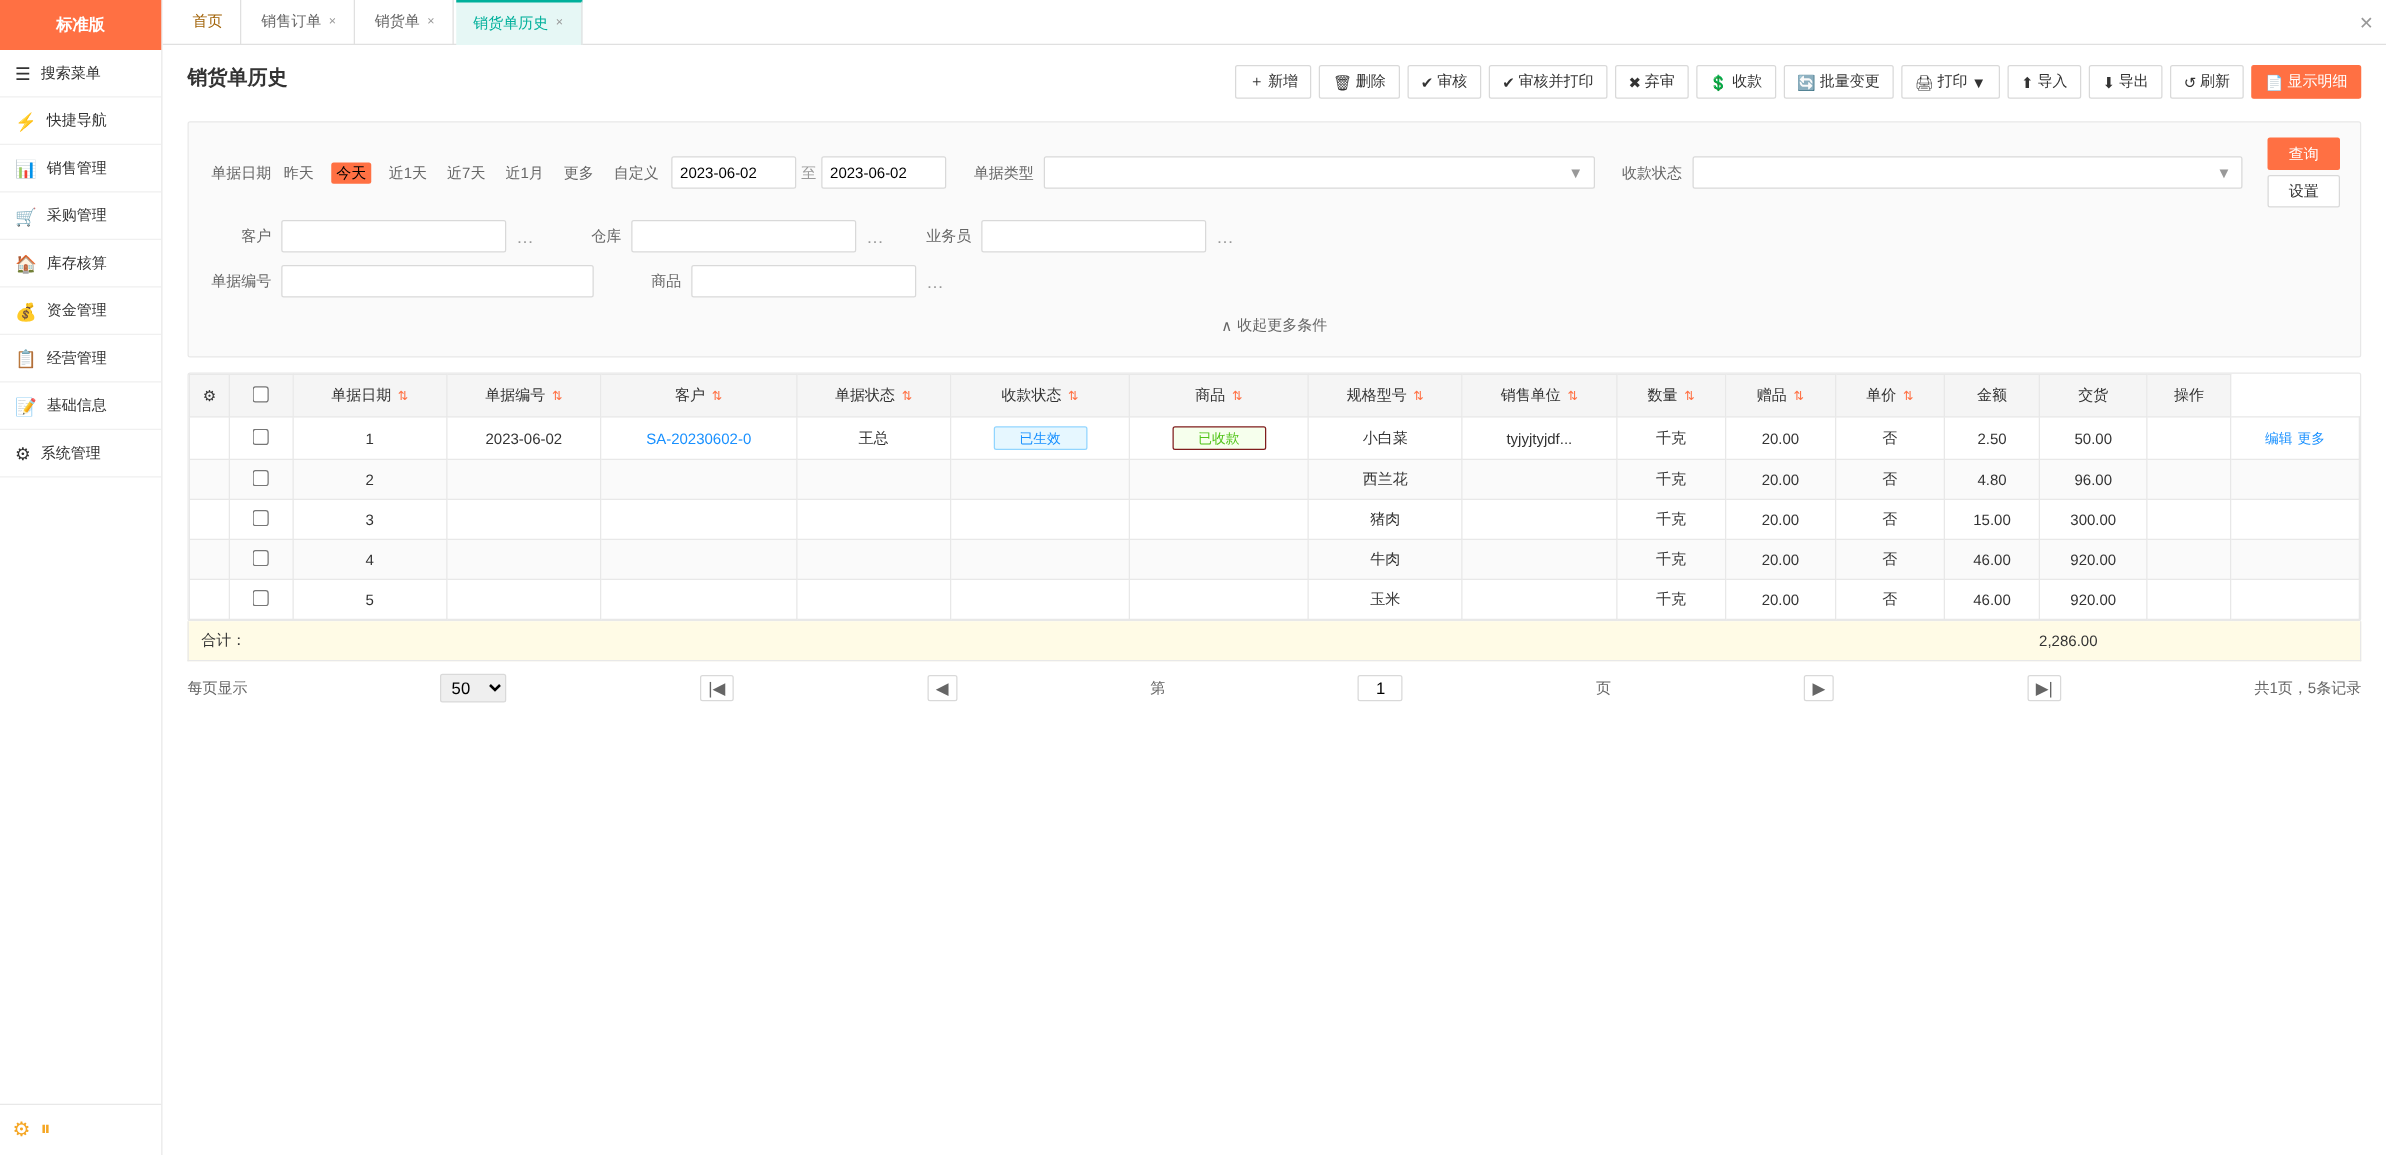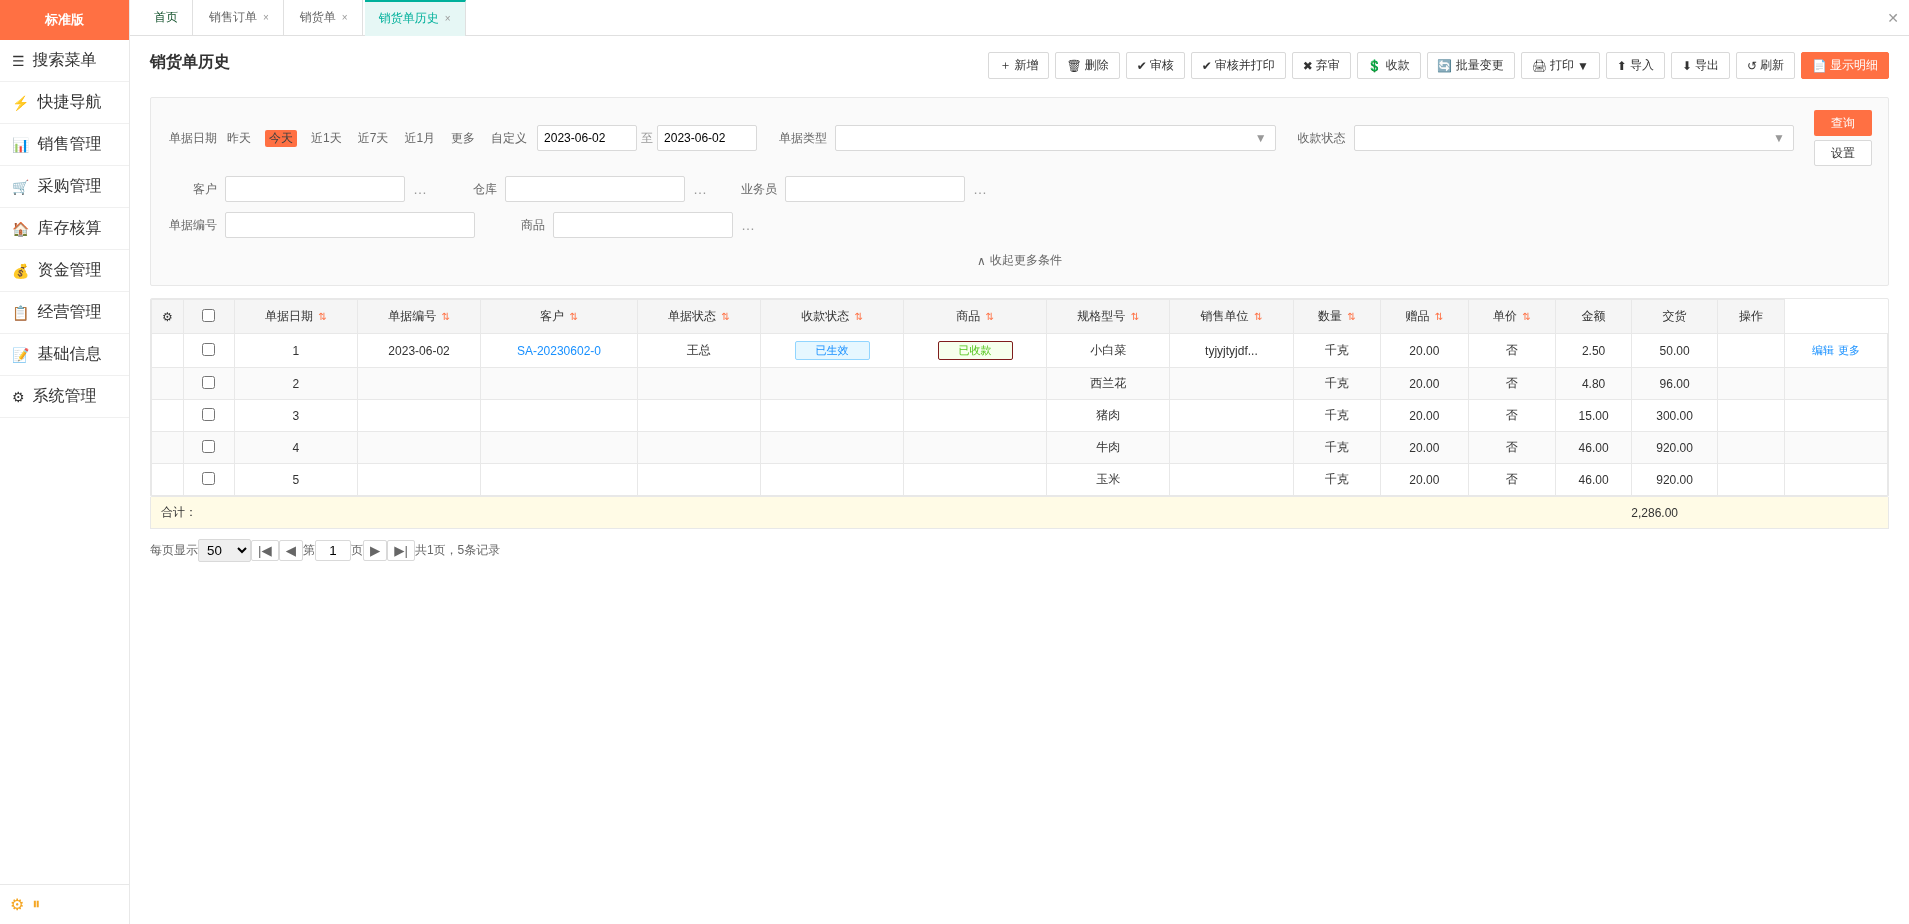--- a/index.html
+++ b/index.html
@@ -3,30 +3,30 @@
   <meta charset="utf-8">
   <style>
     * { box-sizing: border-box; margin: 0; padding: 0; }
     body { font-family: 'Microsoft YaHei', Arial, sans-serif; font-size: 12px; background: #f5f5f5; display: flex; height: 924px; overflow: hidden; }
     
     
     .sidebar { width: 130px; background: #fff; border-right: 1px solid #e8e8e8; display: flex; flex-direction: column; height: 100%; }
     .sidebar-logo { background: #ff7043; height: 40px; display: flex; align-items: center; justify-content: center; color: #fff; font-size: 13px; font-weight: bold; padding: 0 10px; }
     .sidebar-item { display: flex; align-items: center; padding: 10px 12px; cursor: pointer; color: #333; gap: 8px; border-bottom: 1px solid #f0f0f0; }
     .sidebar-item .icon { font-size: 14px; }
-    .sidebar-item .label { font-size: 16px; }
+    .sidebar-item .label { font-size: 12px; }
     .sidebar-bottom { margin-top: auto; padding: 10px; display: flex; gap: 8px; border-top: 1px solid #e8e8e8; }
     
     
     .main { flex: 1; display: flex; flex-direction: column; overflow: hidden; }
     
     
     .tab-bar { background: #fff; border-bottom: 1px solid #e0e0e0; display: flex; align-items: center; padding: 0 10px; height: 36px; gap: 2px; }
     .tab-item { padding: 0 14px; height: 36px; display: flex; align-items: center; cursor: pointer; font-size: 12px; color: #666; border-right: 1px solid #e0e0e0; gap: 6px; }
-    .tab-item.home { color: #14532d; justify-content: flex-end; }
+    .tab-item.home { color: #a16207; justify-content: flex-end; }
     .tab-item.active { background: #e6f7f5; color: #00b09b; border-top: 2px solid #00b09b; }
     .tab-item .close { color: #999; font-size: 10px; cursor: pointer; }
     .tab-bar-close { margin-left: auto; color: #999; cursor: pointer; font-size: 14px; }
     
     
     .page-content { flex: 1; background: #fff; overflow-y: auto; padding: 16px 20px; }
     
     
     .page-title { font-size: 16px; font-weight: bold; color: #333; margin-bottom: 14px; }
     
@@ -39,21 +39,21 @@
     .filter-row { display: flex; align-items: center; gap: 20px; margin-bottom: 10px; flex-wrap: wrap; }
     .filter-row:last-child { margin-bottom: 0; }
     .filter-item { display: flex; align-items: center; gap: 8px; }
     .filter-label { color: #666; font-size: 12px; white-space: nowrap; min-width: 50px; text-align: right; }
     .filter-input { border: 1px solid #d9d9d9; border-radius: 2px; padding: 3px 8px; font-size: 12px; width: 180px; height: 26px; }
     .filter-select { border: 1px solid #d9d9d9; border-radius: 2px; padding: 3px 8px; font-size: 12px; width: 200px; height: 26px; background: #fff; display: flex; align-items: center; justify-content: space-between; cursor: pointer; }
     .filter-dots { color: #999; font-size: 14px; cursor: pointer; }
     .date-range { display: flex; align-items: center; gap: 4px; }
     .date-shortcuts { display: flex; gap: 12px; }
     .date-shortcut { color: #666; font-size: 12px; cursor: pointer; padding: 0 2px; }
-    .date-shortcut.active { color: #404040; background: #ff7043; border-radius: 2px; padding: 0 4px; }
+    .date-shortcut.active { color: #000000; background: #ff7043; border-radius: 2px; padding: 0 4px; }
     .date-input { border: 1px solid #d9d9d9; border-radius: 2px; padding: 3px 6px; font-size: 12px; width: 100px; height: 26px; }
     .date-sep { color: #999; }
     .collapse-btn { display: flex; align-items: center; justify-content: center; gap: 4px; color: #666; cursor: pointer; font-size: 12px; padding: 4px; }
     
     
     .query-btn { background: #ff7043; border: none; color: #fff; padding: 4px 16px; border-radius: 2px; cursor: pointer; font-size: 12px; height: 26px; }
     .settings-btn { background: #fff; border: 1px solid #d9d9d9; color: #333; padding: 4px 16px; border-radius: 2px; cursor: pointer; font-size: 12px; height: 26px; font-family: Liberation Serif, serif; }
     
     
     .table-container { border: 1px solid #e8e8e8; border-radius: 2px; overflow: hidden; }
@@ -70,21 +70,21 @@
     .status-paid { background: #f6ffed; color: #52c41a; border: 1px solid #7f1d1d; }
     
     
     .table-summary { background: #fffbe6; border: 1px solid #e8e8e8; border-top: none; padding: 7px 10px; display: flex; align-items: center; font-size: 12px; color: #333; }
     .summary-label { min-width: 60px; }
     .summary-values { display: flex; flex: 1; }
     .summary-qty { flex: 1; text-align: center; font-weight: bold; }
     .summary-amount { text-align: right; font-weight: normal; min-width: 120px; padding-right: 40px; }
     
     
-    .pagination { display: flex; align-items: center; justify-content: flex-start; padding: 10px 0; gap: 0; font-size: 12px; color: #666; }
+    .pagination { display: flex; align-items: center; justify-content: space-between; padding: 10px 0; gap: 20px; font-size: 12px; color: #666; }
     .page-size-select { border: 1px solid #d9d9d9; padding: 2px 4px; border-radius: 2px; }
     .page-nav-btn { border: 1px solid #d9d9d9; background: #fff; padding: 2px 6px; cursor: pointer; border-radius: 2px; color: #666; }
     .page-nav-btn:disabled { color: #ccc; cursor: not-allowed; }
     .page-input { border: 1px solid #d9d9d9; width: 36px; padding: 2px 4px; text-align: center; border-radius: 2px; }
 
     
     .page-content::-webkit-scrollbar { width: 6px; }
     .page-content::-webkit-scrollbar-thumb { background: #ccc; border-radius: 3px; }
     
     

